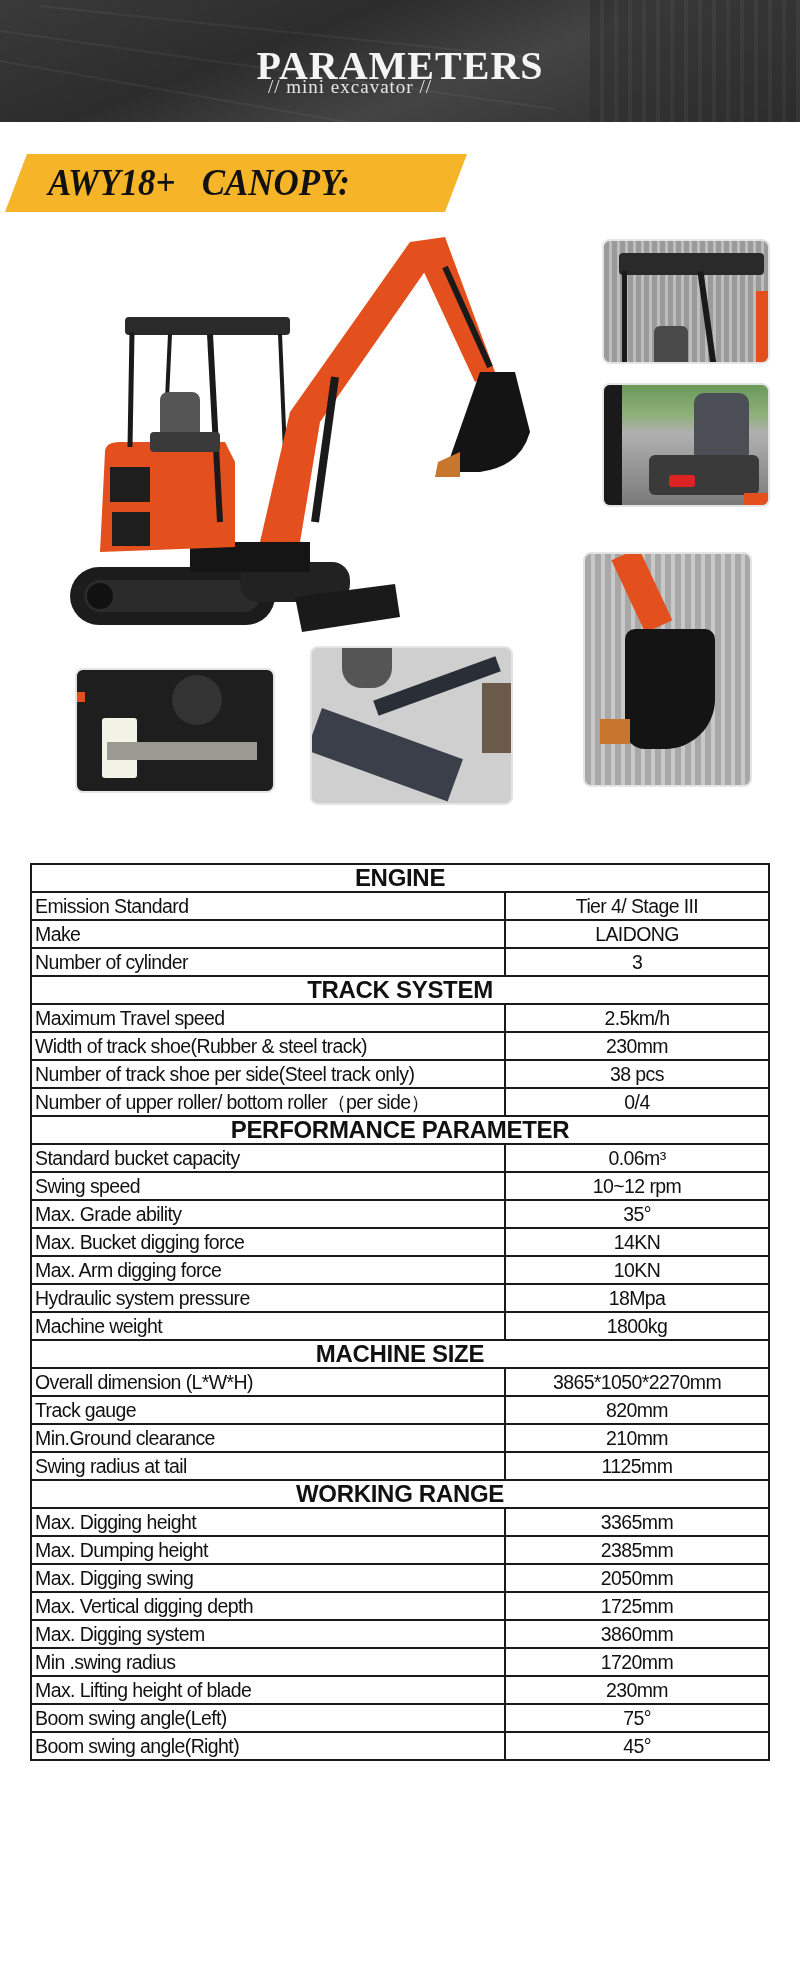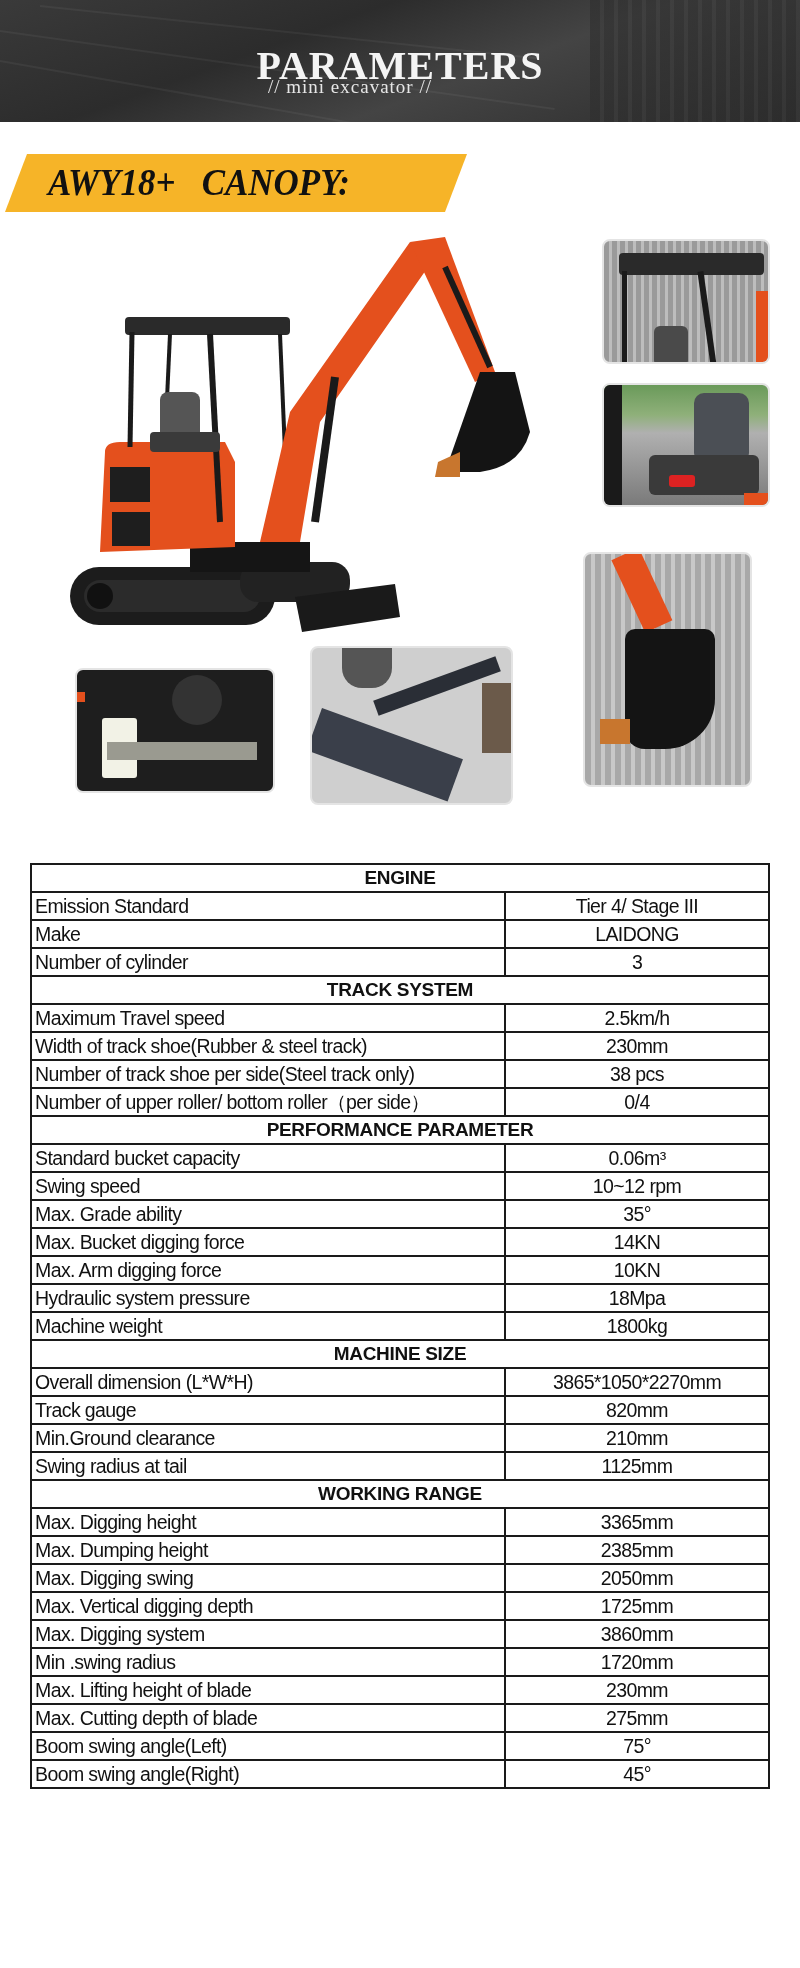--- a/index.html
+++ b/index.html
@@ -20,21 +20,21 @@
   .banner-text { position: absolute; left: 48px; top: 160px; font-family: "Liberation Serif", serif;
     font-style: italic; font-weight: bold; font-size: 38px; color: #111; white-space: pre; transform: scaleX(0.92); transform-origin: left; }
 
   .photo { position: absolute; border-radius: 8px; overflow: hidden; border: 2px solid #e4e4e4; box-sizing: border-box; }
   .main-photo { position: absolute; left: 60px; top: 222px; width: 510px; height: 410px; }
 
   .spec-table { position: absolute; left: 30px; top: 863px; width: 740px; border-collapse: collapse; table-layout: fixed; }
   .spec-table td { border: 2px solid #1a1a1a; height: 26px; padding: 0 3px; font-size: 19.5px; color: #111;
     line-height: 26px; white-space: nowrap; overflow: hidden; letter-spacing: -0.6px; }
   .spec-table td.val { text-align: center; }
-  .spec-table td.section { text-align: center; font-weight: bold; font-size: 19px; letter-spacing: -0.3px; }
+  .spec-table td.section { text-align: center; font-weight: bold; font-size: 24px; letter-spacing: -0.3px; }
   .col-label { width: 474px; }
 </style>
 </head>
 <body>
 
 <div class="hero">
   <div class="stripe" style="left:0;top:30px;width:560px;transform:rotate(8deg);"></div>
   <div class="stripe" style="left:0;top:60px;width:600px;transform:rotate(10deg);"></div>
   <div class="stripe" style="left:40px;top:5px;width:500px;transform:rotate(6deg);"></div>
   <div class="ridge"></div>
@@ -232,24 +232,20 @@
       </tr>
     <tr>
         <td>Min .swing radius</td>
         <td class="val">1720mm</td>
       </tr>
     <tr>
         <td>Max. Lifting height of blade</td>
         <td class="val">230mm</td>
       </tr>
     <tr>
-        <td>Max. Cutting depth of blade</td>
-        <td class="val">275mm</td>
-      </tr>
-    <tr>
         <td>Boom swing angle(Left)</td>
         <td class="val">75°</td>
       </tr>
     <tr>
         <td>Boom swing angle(Right)</td>
         <td class="val">45°</td>
       </tr>
   </tbody>
 </table>
 

